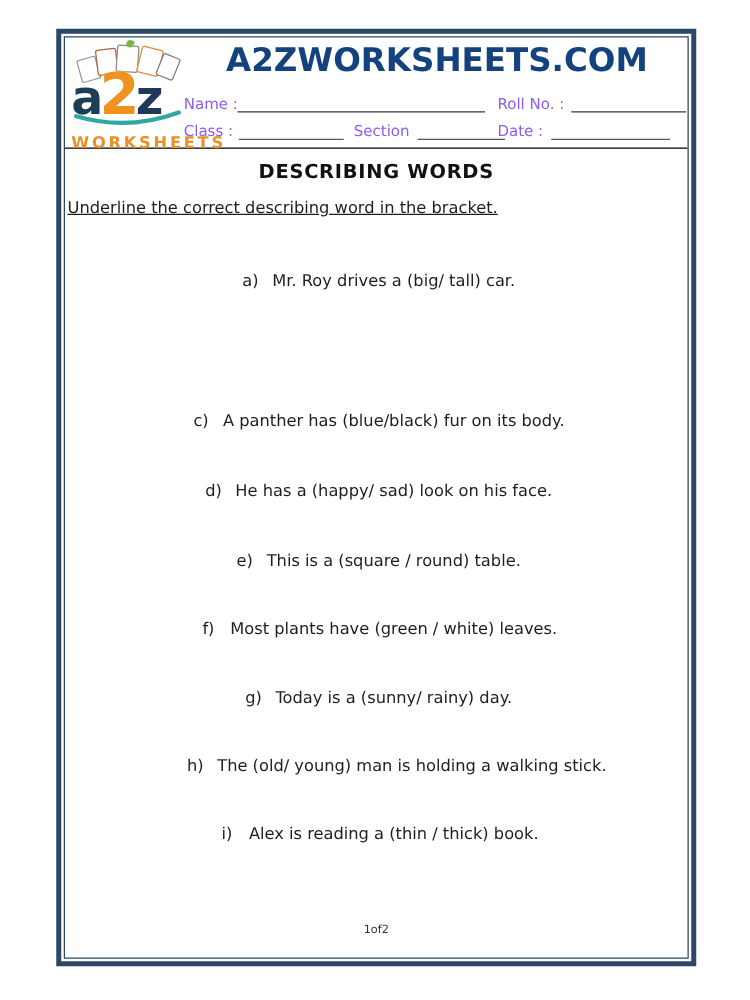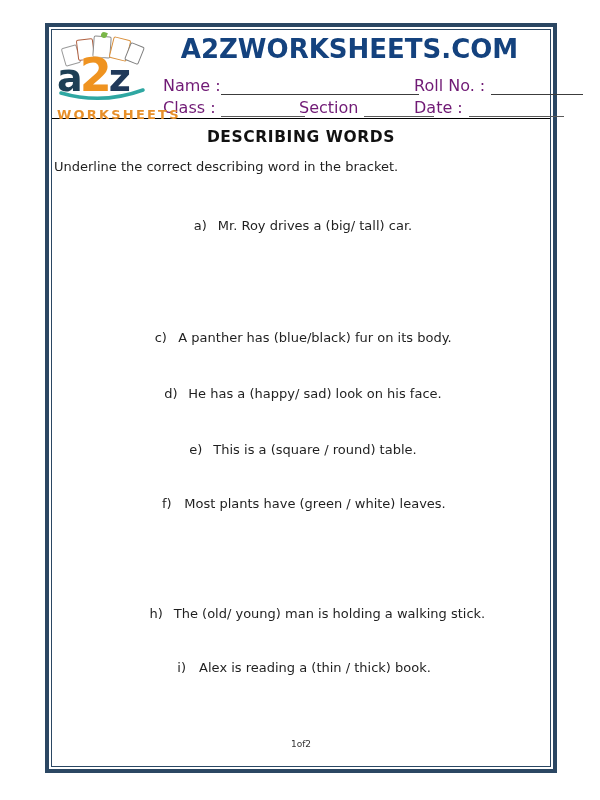--- a/index.html
+++ b/index.html
@@ -46,21 +46,21 @@
     position:absolute;left:0px;top:71px;z-index:3;
     font-size:13px;font-weight:bold;color:#e8902a;letter-spacing:2.2px;white-space:nowrap;
   }
 
   .site-title{
     position:absolute;left:105px;right:8px;top:4px;
     text-align:center;font-size:26px;font-weight:bold;color:#14427e;
     letter-spacing:0px;white-space:nowrap;
   }
 
-  .field-row{position:absolute;left:95px;right:6px;height:17px;font-size:16px;color:#701a75;margin-left:16px;}
+  .field-row{position:absolute;left:95px;right:6px;height:17px;font-size:12px;color:#8b5cf6;}
   .row-1{top:46px;}
   .row-2{top:68px;}
   .fgroup{position:absolute;top:0;white-space:nowrap;}
   .fg-name{left:0;}
   .fg-roll{left:251px;}
   .fg-class{left:0;}
   .fg-section{left:136px;}
   .fg-date{left:251px;}
   .fline{
     display:inline-block;height:13px;border-bottom:1px solid #3c3c3c;
@@ -76,21 +76,21 @@
   .header-divider{
     position:absolute;left:0;right:0;top:88px;border-top:1.4px solid #000;
   }
 
   
   .ws-title{
     position:absolute;left:0;right:0;top:98px;text-align:center;
     font-size:15.5px;font-weight:bold;color:#111;letter-spacing:0.6px;
   }
   .instruction{
-    position:absolute;left:2px;right:10px;top:129px;font-size:13px;color:#1f1f1f;
+    position:absolute;left:2px;right:10px;top:129px;font-size:13px;color:#1f1f1f;text-decoration:underline;
   }
   .item{position:absolute;left:3px;right:10px;font-size:13px;color:#1f1f1f;text-align:center;}
   .item-label{display:inline-block;width:35px;}
   .i-a{top:188px;} .i-b{top:244px;} .i-c{top:300px;} .i-d{top:356px;}
   .i-e{top:412px;} .i-f{top:466px;} .i-g{top:521px;} .i-h{top:576px;margin-left:29px;}
   .i-i{top:630px;}
 
   .footer{
     position:absolute;left:0;right:0;top:709px;text-align:center;
     font-size:9px;color:#333;
@@ -155,20 +155,23 @@
       </div>
       <div class="item i-d">
         <span class="item-label">d)</span><span class="item-text">He has a (happy/ sad) look on his face.</span>
       </div>
       <div class="item i-e">
         <span class="item-label">e)</span><span class="item-text">This is a (square / round) table.</span>
       </div>
       <div class="item i-f">
         <span class="item-label">f)</span><span class="item-text">Most plants have (green / white) leaves.</span>
       </div>
+      <div class="item i-g">
+        <span class="item-label">g)</span><span class="item-text">Today is a (sunny/ rainy) day.</span>
+      </div>
       <div class="item i-h">
         <span class="item-label">h)</span><span class="item-text">The (old/ young) man is holding a walking stick.</span>
       </div>
       <div class="item i-i">
         <span class="item-label">i)</span><span class="item-text">Alex is reading a (thin / thick) book.</span>
       </div>
 
       <div class="footer">1of2</div>
 
     </div>

